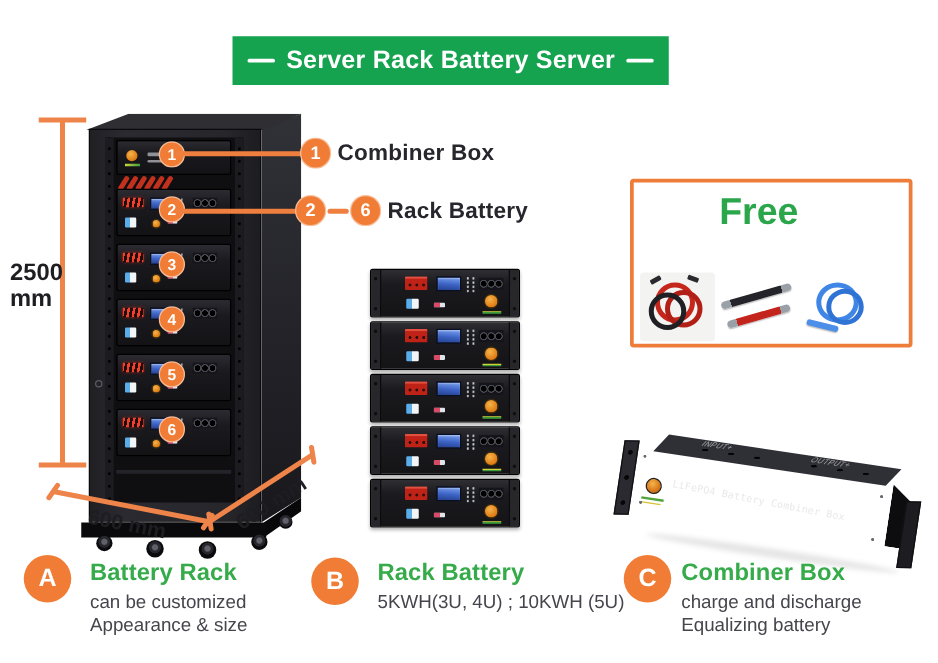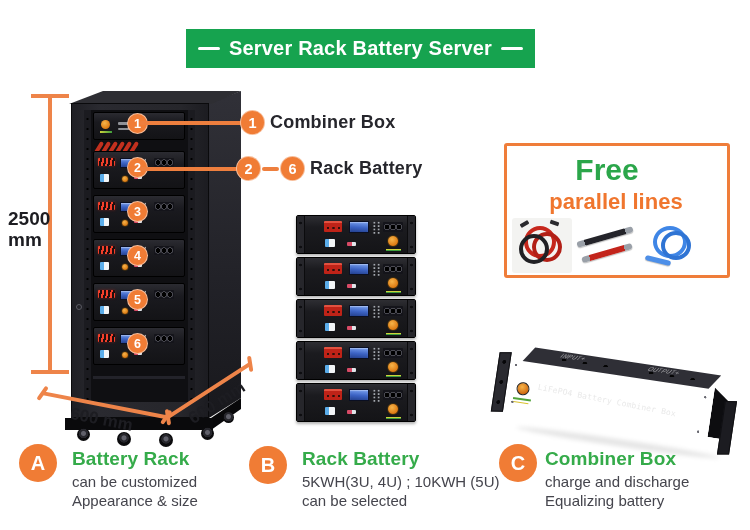--- a/index.html
+++ b/index.html
@@ -331,21 +331,20 @@
     <span class="leds" style="left:75px;top:5px;width:8px;height:13px;"></span>
     <span class="conns conns3" style="left:86px;top:6px;width:20px;height:10px;"></span>
     <span class="lblw" style="left:28px;top:23px;width:10px;height:8px;"></span>
     <span class="sw" style="left:50px;top:26px;width:9px;height:4px;"></span>
     <span class="badge-o" style="left:90px;top:19px;width:12px;height:12px;"></span>
     <span class="badge-line" style="left:89px;top:33px;width:15px;height:2px;"></span>
   </div>
 
   <div class="abs freebox">
     <div class="free-h">Free</div>
-    <div class="free-sh">parallel lines</div>
     <div class="photo" style="left:5px;top:72px;width:60px;height:55px;">
       <span class="ring" style="left:12px;top:8px;width:32px;height:32px;border:4px solid #c6271c;"></span>
       <span class="ring" style="left:20px;top:14px;width:30px;height:30px;border:4px solid #b21f16;"></span>
       <span class="ring" style="left:7px;top:16px;width:30px;height:30px;border:4px solid #202024;"></span>
       <span class="lug" style="left:8px;top:4px;transform:rotate(-30deg);"></span>
       <span class="lug" style="left:38px;top:3px;transform:rotate(20deg);"></span>
     </div>
     <div class="abs" style="left:64px;top:76px;width:68px;height:44px;">
       <span class="jmp black" style="left:5px;top:12px;width:58px;"></span>
       <span class="jmp red" style="left:10px;top:28px;width:52px;"></span>
@@ -383,21 +382,20 @@
       <div>can be customized</div>
       <div>Appearance &amp; size</div>
     </div>
   </div>
 
   <div class="fbadge" style="left:249px;top:446px;">B</div>
   <div class="fblock" style="left:302px;top:448px;">
     <div class="ftitle">Rack Battery</div>
     <div class="fdesc">
       <div>5KWH(3U, 4U) ; 10KWH (5U)</div>
-      <div>can be selected</div>
     </div>
   </div>
 
   <div class="fbadge" style="left:499px;top:444px;">C</div>
   <div class="fblock" style="left:545px;top:448px;">
     <div class="ftitle">Combiner Box</div>
     <div class="fdesc">
       <div>charge and discharge</div>
       <div>Equalizing battery</div>
     </div>

